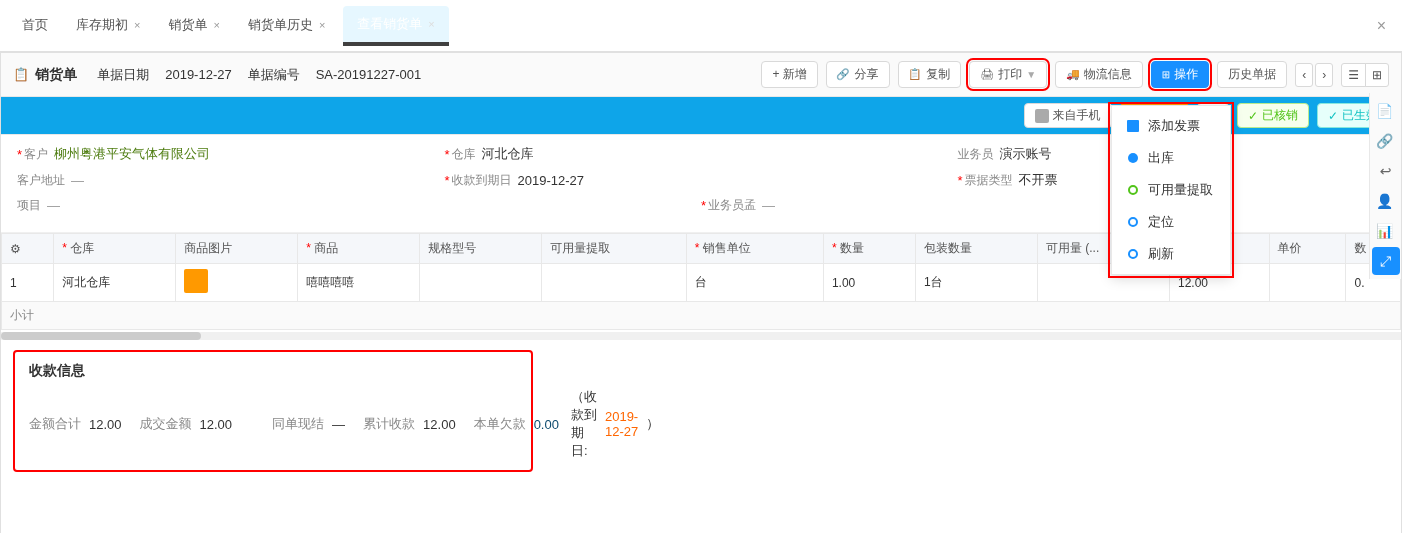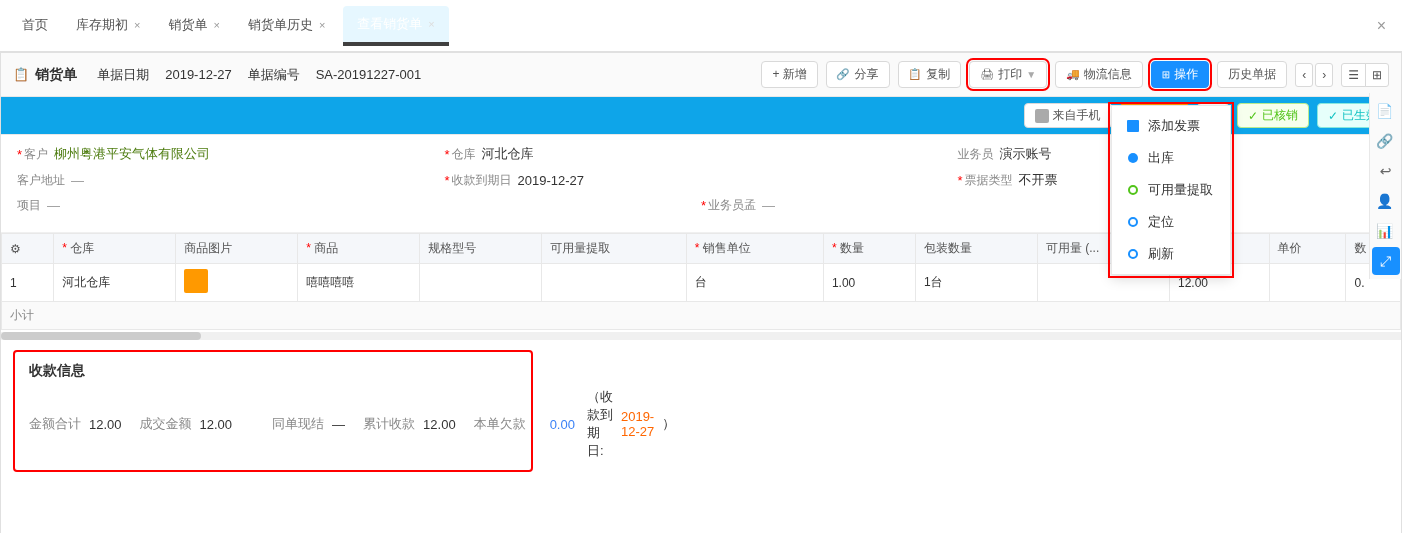--- a/index.html
+++ b/index.html
@@ -117,21 +117,21 @@
       border: 2px solid red; border-radius: 4px; margin: 8px 12px;
       padding: 10px 14px; background: #fff; max-width: 520px;
     }
     .payment-title { font-size: 14px; font-weight: bold; margin-bottom: 8px; color: #333; }
     .payment-rows { display: flex; gap: 40px; }
     .payment-col { display: flex; flex-direction: row; gap: 18px; }
     .payment-row { display: flex; align-items: center; gap: 8px; font-size: 13px; }
     .payment-label { color: #888; white-space: nowrap; }
     .payment-value { color: #333; }
     .payment-value.orange { color: #ff6600; }
-    .payment-value.red { color: #3b82f6; padding-left: 16px; }
+    .payment-value.red { color: #0c4a6e; }
 
     
     .dropdown-overlay {
       position: absolute; top: 52px; right: 170px;
       background: #fff; border: 1px solid #e8e8e8; border-radius: 0;
       box-shadow: 0 4px 12px rgba(0,0,0,0.15); z-index: 100;
       min-width: 120px; padding: 4px 0;
       outline: 2px solid red; outline-offset: 1px;
     }
     .dropdown-item {

